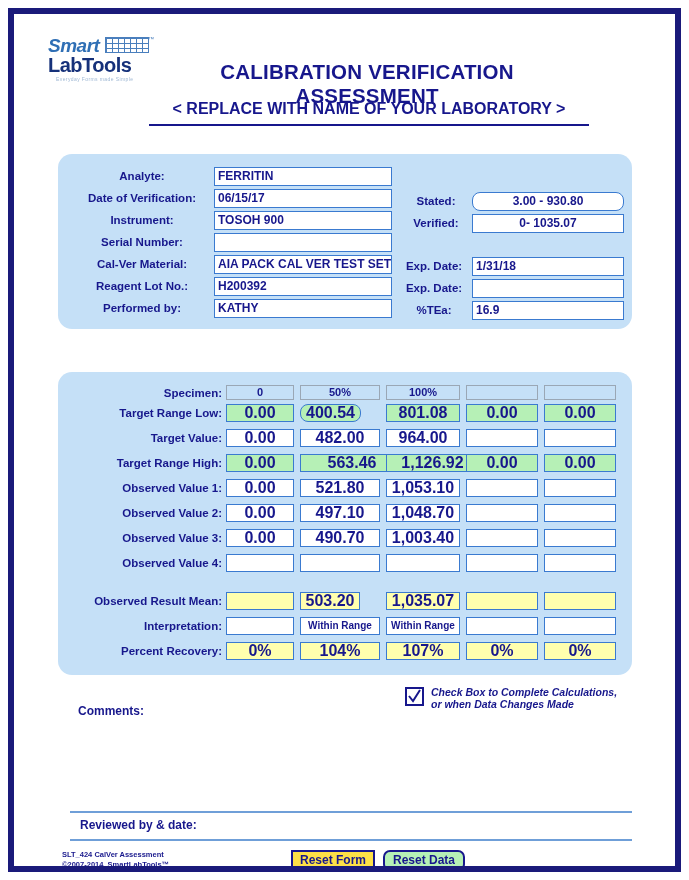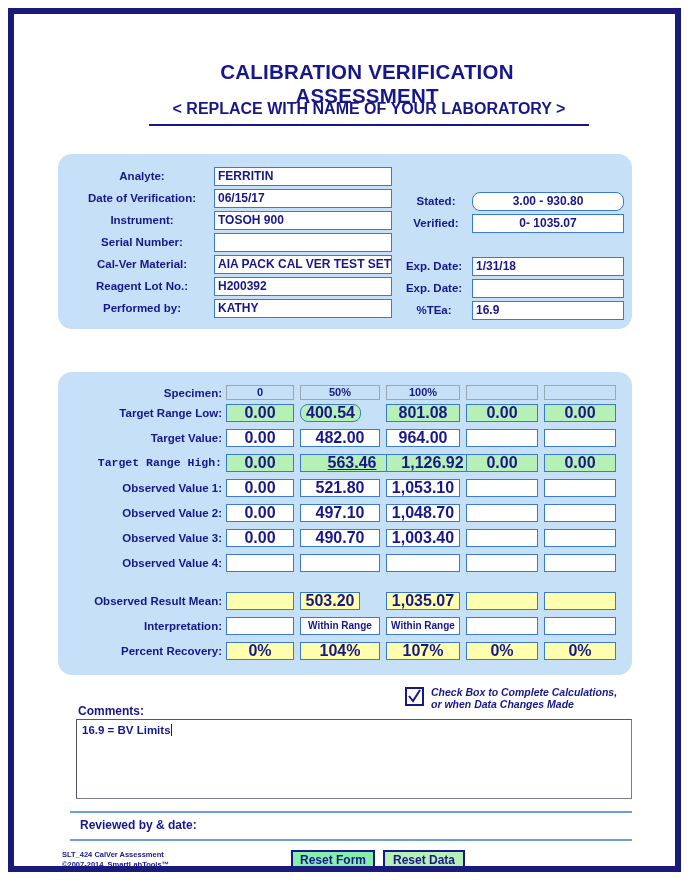--- a/index.html
+++ b/index.html
@@ -194,30 +194,37 @@
     line-height: 10px;
   }
   .btn {
     position: absolute;
     border: 2px solid #17178c;
     font-size: 12px; font-weight: bold;
     color: #17178c; text-align: center;
     height: 21px; line-height: 17px;
     cursor: pointer;
   }
-  #btn-reset-form { left: 277px; top: 836px; width: 84px; background: #86efac; }
-  #btn-reset-data { left: 369px; top: 836px; width: 82px; background: #b6f0b6; }
+  #btn-reset-form { left: 277px; top: 836px; width: 84px; background: #fde047; }
+  #btn-reset-data { left: 369px; top: 836px; width: 82px; background: #b6f0b6; border-radius: 7px; }
 </style>
 </head>
 <body>
 
 <div id="page">
 <div id="frame">
 <div id="inner">
 
+  <div class="logo">
+    <span class="logo-smart">Smart</span>
+    <span class="logo-lab">LabTools</span>
+    <span class="logo-grid"></span>
+    <span class="logo-tm">™</span>
+    <span class="logo-tag">Everyday Forms made Simple</span>
+  </div>
 
   <div class="title-main">CALIBRATION VERIFICATION ASSESSMENT</div>
   <div class="title-sub">&lt; REPLACE WITH NAME OF YOUR LABORATORY &gt;</div>
   <div class="title-sub-underline"></div>
 
   <div class="panel" id="panel-info"></div>
   <div id="info-fields">
           <div class="flabel" style="left: 60px; top: 153px; width: 136px;">Analyte:</div>
           <div class="finput" style="left: 200px; top: 153px; width: 178px;">FERRITIN</div>
           <div class="flabel" style="left: 60px; top: 175px; width: 136px;">Date of Verification:</div>
@@ -262,23 +269,23 @@
           <div class="cell green" style="left: 286px; top: 390px; width: 61px; border-radius: 8px;">400.54</div>
           <div class="cell green" style="left: 372px; top: 390px; width: 74px;">801.08</div>
           <div class="cell green" style="left: 452px; top: 390px; width: 72px;">0.00</div>
           <div class="cell green" style="left: 530px; top: 390px; width: 72px;">0.00</div>
           <div class="gridlabel" style="top: 415px;">Target Value:</div>
           <div class="cell" style="left: 212px; top: 415px; width: 68px;">0.00</div>
           <div class="cell" style="left: 286px; top: 415px; width: 80px;">482.00</div>
           <div class="cell" style="left: 372px; top: 415px; width: 74px;">964.00</div>
           <div class="cell" style="left: 452px; top: 415px; width: 72px;"></div>
           <div class="cell" style="left: 530px; top: 415px; width: 72px;"></div>
-          <div class="gridlabel" style="top: 440px; font-family: Liberation Mono, monospace;">Target Range High:</div>
+          <div class="gridlabel" style="top: 440px;">Target Range High:</div>
           <div class="cell green" style="left: 212px; top: 440px; width: 68px;">0.00</div>
-          <div class="cell green" style="left: 286px; top: 440px; width: 104px; text-decoration: underline;">563.46</div>
+          <div class="cell green" style="left: 286px; top: 440px; width: 104px;">563.46</div>
           <div class="cell green" style="left: 372px; top: 440px; width: 93px;">1,126.92</div>
           <div class="cell green" style="left: 452px; top: 440px; width: 72px;">0.00</div>
           <div class="cell green" style="left: 530px; top: 440px; width: 72px;">0.00</div>
           <div class="gridlabel" style="top: 465px;">Observed Value 1:</div>
           <div class="cell" style="left: 212px; top: 465px; width: 68px;">0.00</div>
           <div class="cell" style="left: 286px; top: 465px; width: 80px;">521.80</div>
           <div class="cell" style="left: 372px; top: 465px; width: 74px;">1,053.10</div>
           <div class="cell" style="left: 452px; top: 465px; width: 72px;"></div>
           <div class="cell" style="left: 530px; top: 465px; width: 72px;"></div>
           <div class="gridlabel" style="top: 490px;">Observed Value 2:</div>
@@ -323,23 +330,20 @@
     <svg width="15" height="15" viewBox="0 0 15 15">
       <path d="M2 7 L6 12 L13 1" stroke="#17178c" stroke-width="2" fill="none"></path>
     </svg>
   </div>
   <div class="cbox-note">
     <div>Check Box to Complete Calculations,</div>
     <div>or when Data Changes Made</div>
   </div>
 
   <div class="comments-label">Comments:</div>
-  <div class="comments-box">
-    <div class="comments-text"><span>16.9 = BV Limits</span><span class="caret"></span></div>
-  </div>
 
   <div class="rule" id="rule-top"></div>
   <div class="reviewed">Reviewed by &amp; date:</div>
   <div class="rule" id="rule-bot"></div>
 
   <div class="copyright">
     <div>SLT_424 CalVer Assessment</div>
     <div>©2007-2014, SmartLabTools™</div>
   </div>
   <div class="btn" id="btn-reset-form">Reset Form</div>

